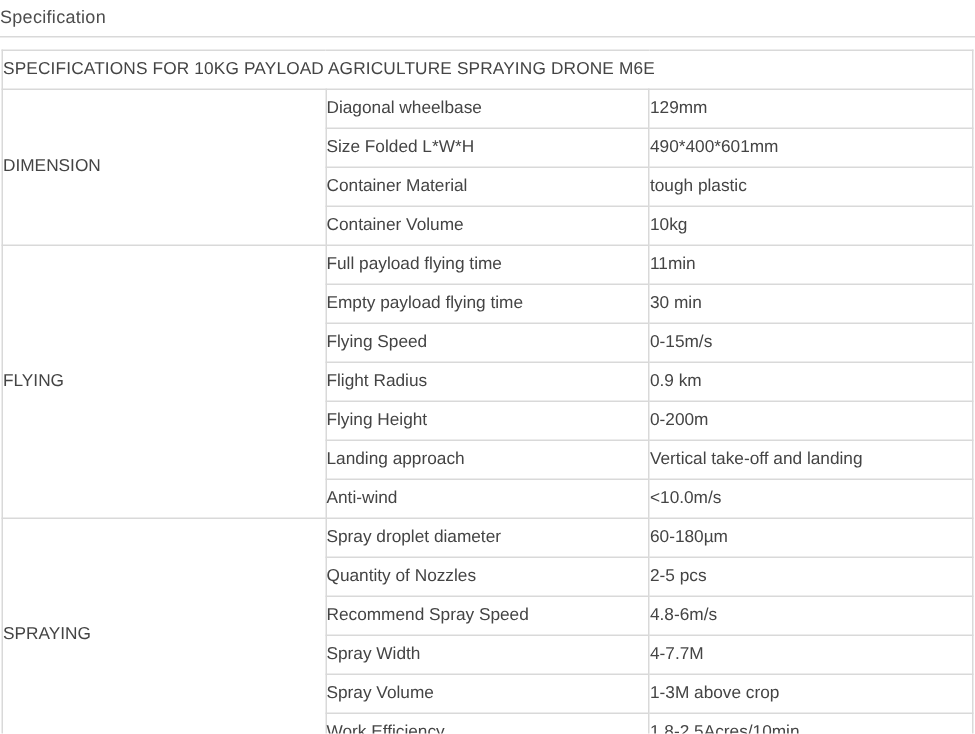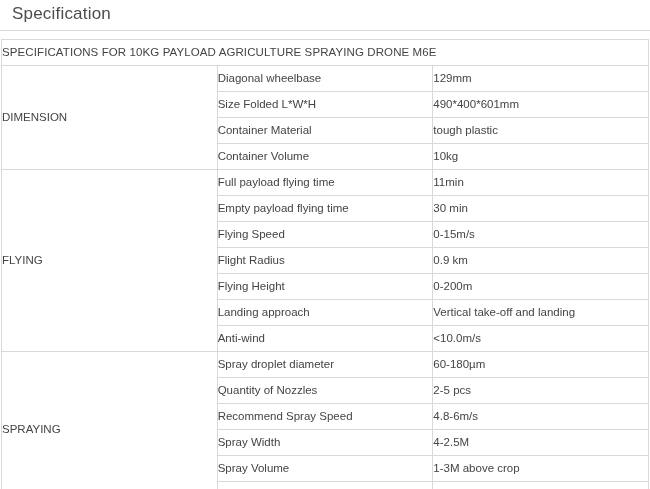--- a/index.html
+++ b/index.html
@@ -14,24 +14,24 @@
     color: #333333;
     overflow: hidden;
   }
   .page {
     width: 650px;
     height: 489px;
     position: relative;
     box-sizing: border-box;
   }
   .page-title {
-    font-size: 17px;
+    font-size: 12px;
     font-weight: normal;
     color: #4d4d4d;
-    padding: 4px 0 6px 12px;
+    padding: 4px 0 6px 0;
     letter-spacing: 0.2px;
   }
   .title-rule {
     height: 1px;
     background: #d9d9d9;
     width: 650px;
     margin: 0 0 8px 0;
   }
   table.spec {
     border-collapse: collapse;
@@ -139,21 +139,21 @@
       <tr>
         <td class="param">Quantity of Nozzles</td>
         <td class="value">2-5 pcs</td>
       </tr>
       <tr>
         <td class="param">Recommend Spray Speed</td>
         <td class="value">4.8-6m/s</td>
       </tr>
       <tr>
         <td class="param">Spray Width</td>
-        <td class="value">4-2.5M</td>
+        <td class="value">4-7.7M</td>
       </tr>
       <tr>
         <td class="param">Spray Volume</td>
         <td class="value">1-3M above crop</td>
       </tr>
       <tr>
         <td class="param">Work Efficiency</td>
         <td class="value">1.8-2.5Acres/10min</td>
       </tr>
     </tbody>

